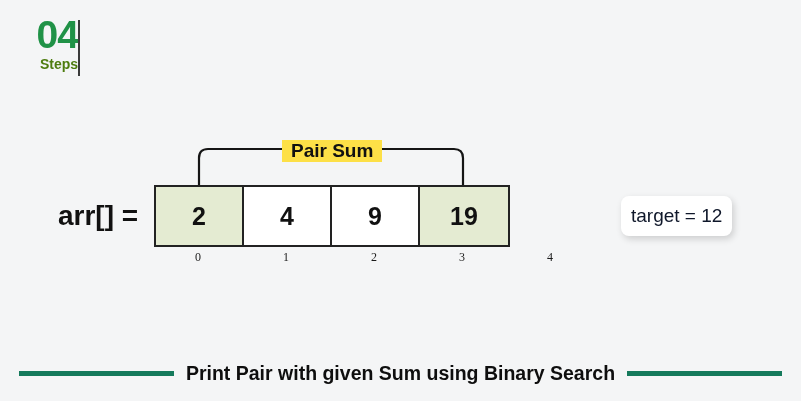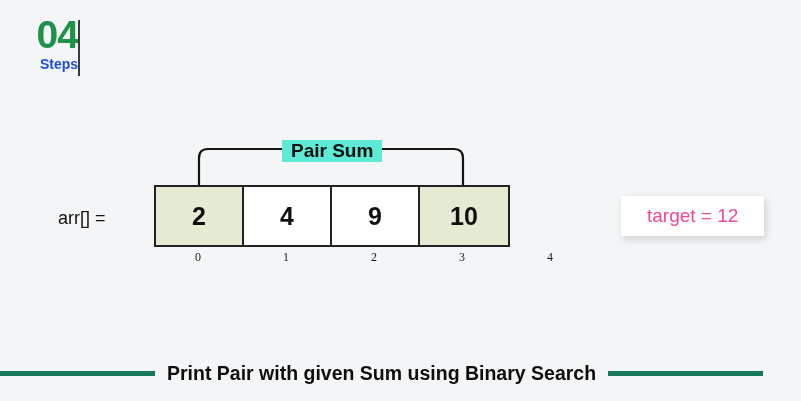--- a/index.html
+++ b/index.html
@@ -34,21 +34,21 @@
     font-size: 39px;
     font-weight: bold;
     color: #209247;
     line-height: 36px;
     letter-spacing: -1px;
     font-family: "Liberation Sans", sans-serif;
   }
   .step-caption {
     font-size: 14px;
     font-weight: bold;
-    color: #1d4ed8;
+    color: #4d7c0f;
     line-height: 20px;
     margin-top: 1px;
   }
   .header-divider {
     position: absolute;
     left: 78px;
     top: 20px;
     width: 2px;
     height: 56px;
     background: #3a3a3a;
@@ -70,25 +70,24 @@
     left: 0;
     top: 96px;
     width: 801px;
     height: 250px;
   }
 
   .arr-label {
     position: absolute;
     left: 58px;
     top: 104px;
-    font-size: 18px;
-    font-weight: normal;
+    font-size: 28px;
+    font-weight: bold;
     color: #111;
     letter-spacing: 0px;
-    margin-top: 8px;
   }
 
   .array-row {
     position: absolute;
     left: 154px;
     top: 89px;
     height: 62px;
     display: flex;
     border: 2px solid #222;
     box-sizing: border-box;
@@ -133,49 +132,50 @@
     width: 452px;
     height: 44px;
   }
   .bracket-label {
     position: absolute;
     left: 128px;
     top: -4px;
     font-size: 19px;
     font-weight: bold;
     color: #111;
-    background: #5eead4;
+    background: #fde047;
     padding: 0 9px;
     white-space: nowrap;
     z-index: 2;
   }
 
   
   .target-badge {
     position: absolute;
     left: 621px;
     top: 100px;
-    padding: 9px 26px;
+    padding: 9px 10px;
     background: #ffffff;
-    border-radius: 0;
+    border-radius: 8px;
     font-size: 19px;
-    color: #ec4899;
+    color: #0f172a;
     box-shadow: 2px 3px 7px rgba(0,0,0,0.16);
     white-space: nowrap;
   }
 
   
   .footer {
     position: absolute;
     left: 0;
     bottom: 0;
     width: 801px;
     height: 55px;
     display: flex;
     align-items: center;
+    justify-content: center;
   }
   .footer-line {
     height: 5px;
     background: #157a5c;
     flex: 0 0 auto;
   }
   .footer-line.left  { width: 155px; margin-right: 12px; }
   .footer-line.right { width: 155px; margin-left: 12px; }
   .footer-text {
     font-size: 19.5px;
@@ -204,21 +204,21 @@
       <path d="M 45 44 L 45 14 Q 45 5 54 5 L 130 5" fill="none" stroke="#151515" stroke-width="2.2"></path>
       <path d="M 222 5 L 300 5 Q 309 5 309 14 L 309 44" fill="none" stroke="#151515" stroke-width="2.2"></path>
     </svg>
     <div class="bracket-label">Pair Sum</div>
   </div>
 
   <div class="array-row">
     <div class="cell hl">2</div>
     <div class="cell">4</div>
     <div class="cell">9</div>
-    <div class="cell hl">10</div>
+    <div class="cell hl">19</div>
   </div>
 
   <div class="index-row">
     <div class="index-cell">0</div>
     <div class="index-cell">1</div>
     <div class="index-cell">2</div>
     <div class="index-cell">3</div>
     <div class="index-cell">4</div>
   </div>
 

